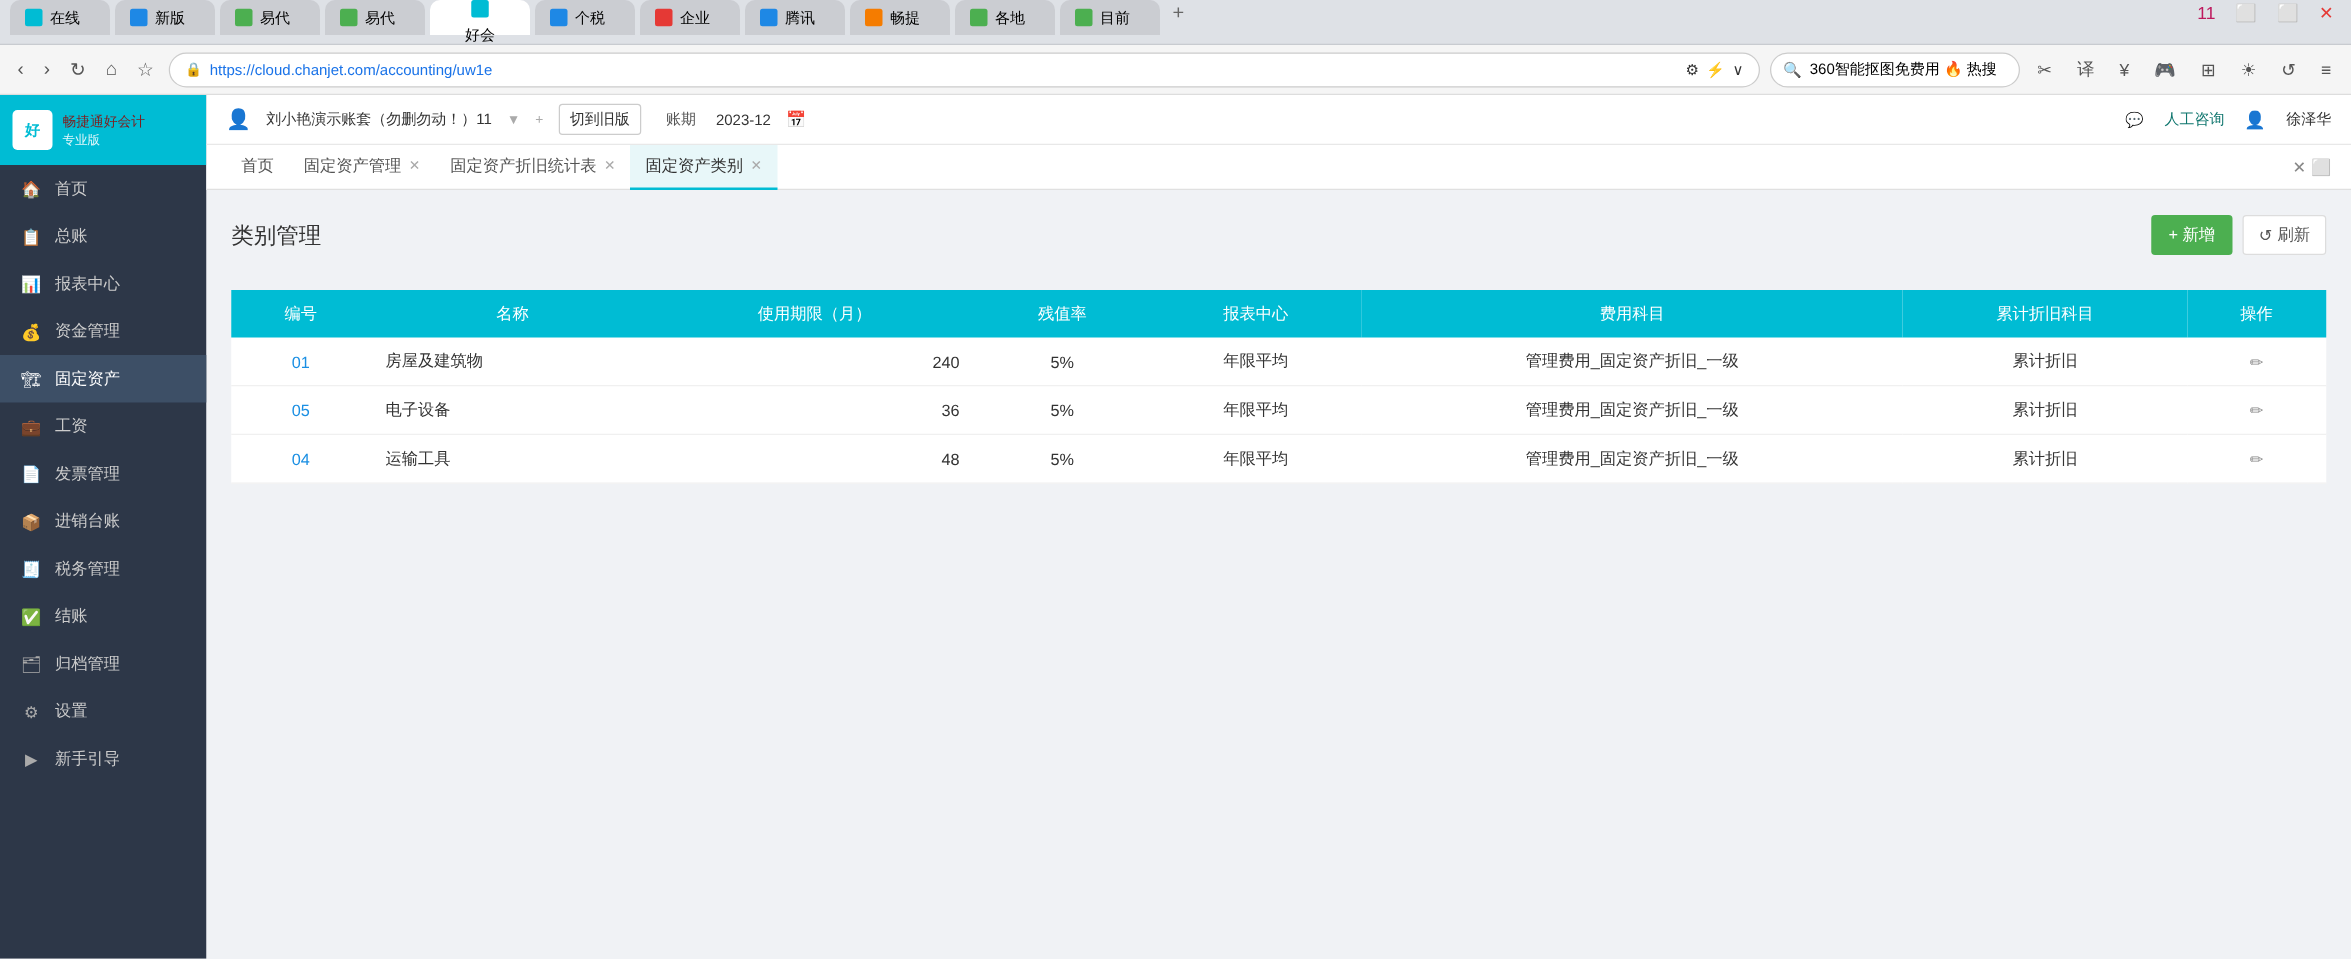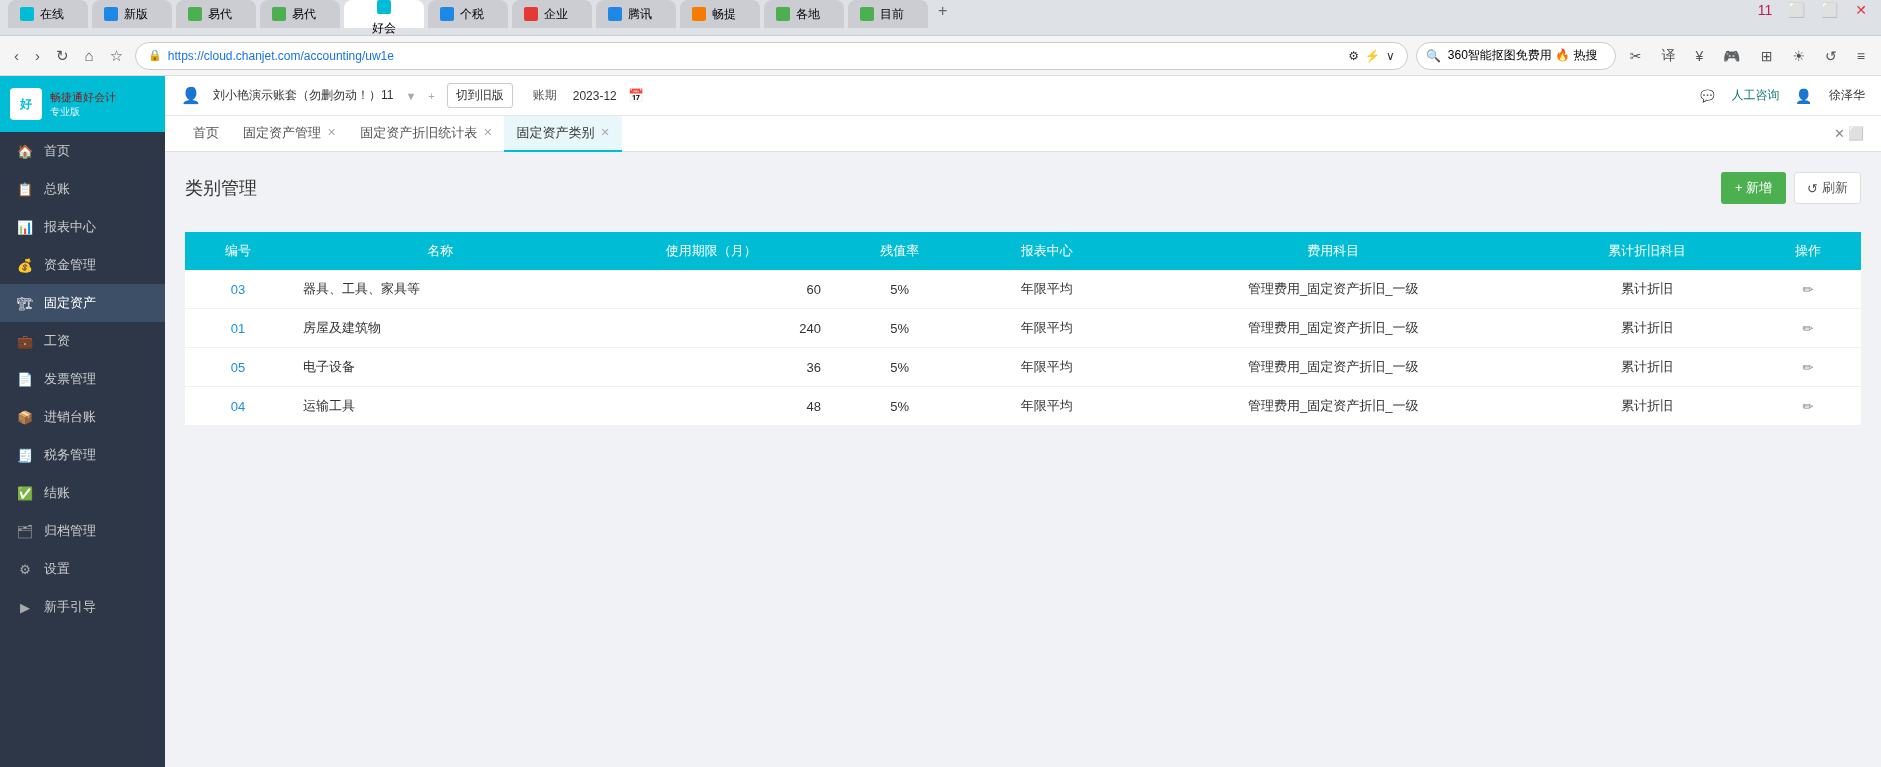--- a/index.html
+++ b/index.html
@@ -284,30 +284,20 @@
             <th>名称</th>
             <th>使用期限（月）</th>
             <th>残值率</th>
             <th>报表中心</th>
             <th>费用科目</th>
             <th>累计折旧科目</th>
             <th>操作</th>
           </tr>
         </thead>
         <tbody id="table-body">
-        <tr>
-    <td class="code">03</td>
-    <td class="name">器具、工具、家具等</td>
-    <td class="number">60</td>
-    <td>5%</td>
-    <td>年限平均</td>
-    <td>管理费用_固定资产折旧_一级</td>
-    <td>累计折旧</td>
-    <td><span class="edit-icon">✏</span></td>
-  </tr>
             <tr>
     <td class="code">01</td>
     <td class="name">房屋及建筑物</td>
     <td class="number">240</td>
     <td>5%</td>
     <td>年限平均</td>
     <td>管理费用_固定资产折旧_一级</td>
     <td>累计折旧</td>
     <td><span class="edit-icon">✏</span></td>
   </tr>

